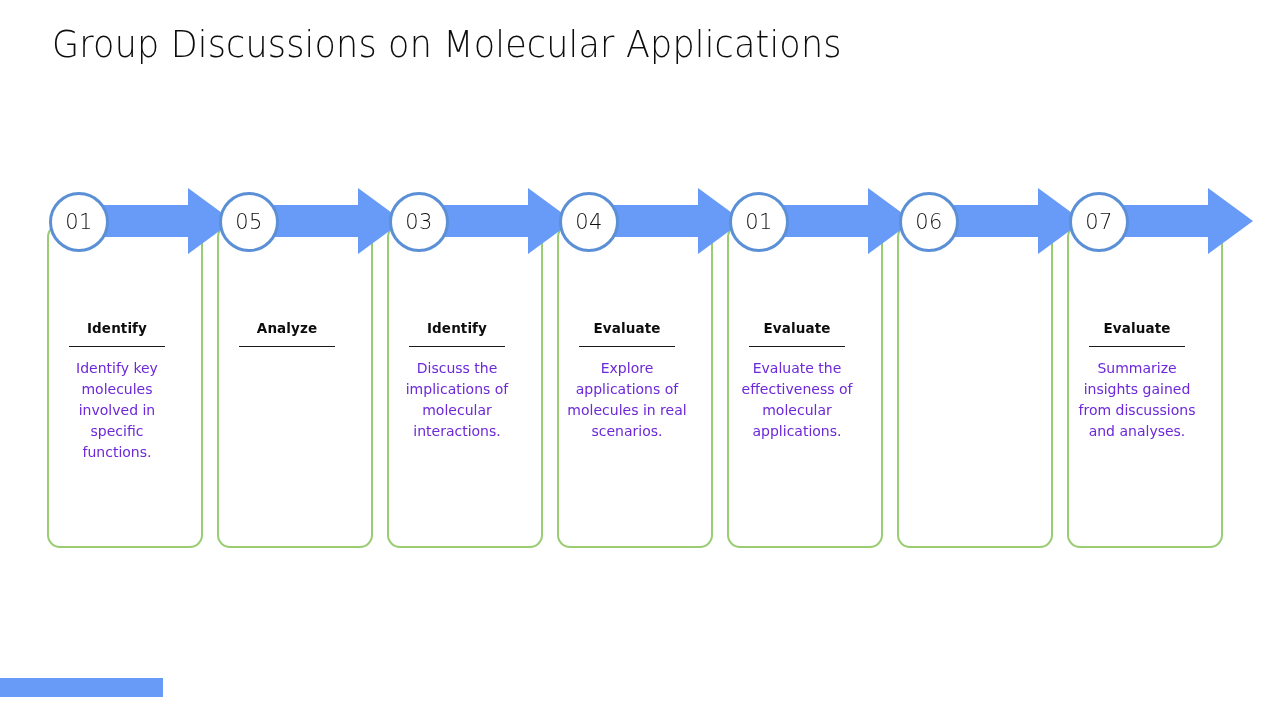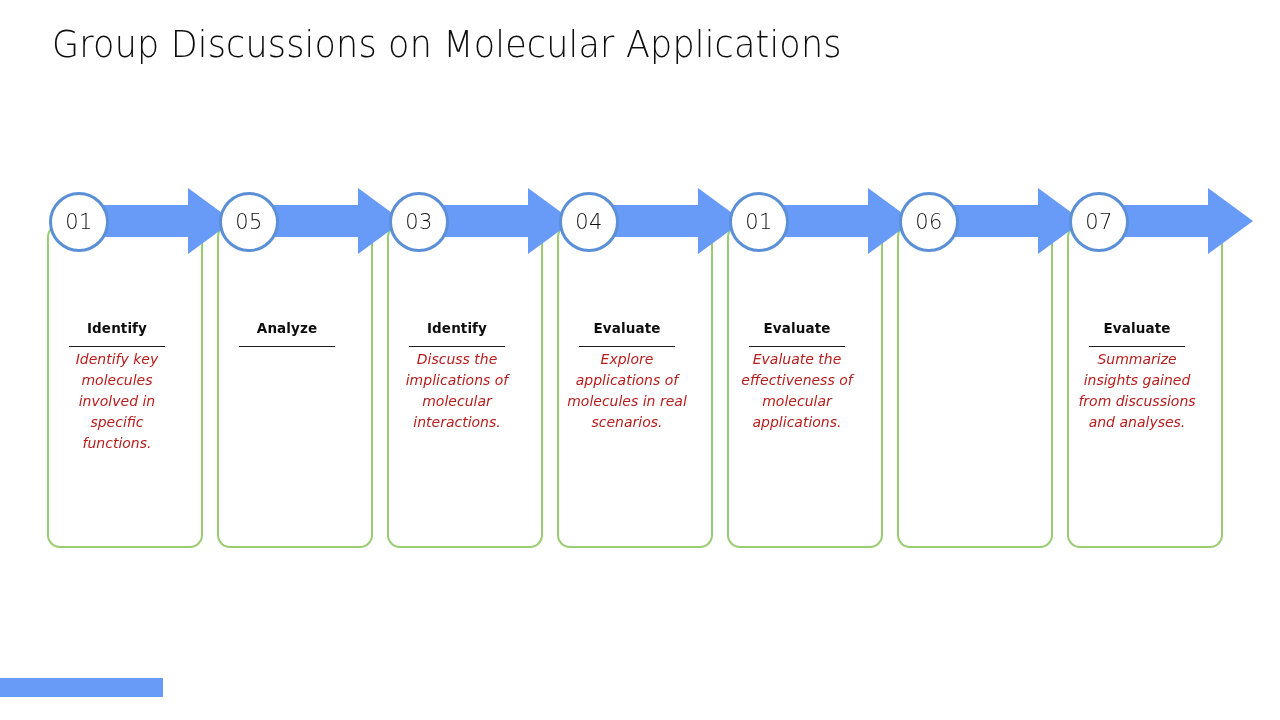--- a/index.html
+++ b/index.html
@@ -122,27 +122,26 @@
   }
 
   .step-divider {
     width: 96px;
     height: 0;
     margin: 9px auto 0 auto;
     border-top: 1.6px solid #1a1a1a;
   }
 
   .step-text {
-    margin-top: 2px;
+    margin-top: 11px;
     font-family: "DejaVu Sans", sans-serif;
     font-weight: 400;
     font-size: 14px;
     line-height: 21px;
-    color: #b91c1c;
-    font-style: italic;
+    color: #6d28d9;
   }
 
   
   .accent-bar {
     position: absolute;
     left: 0;
     top: 678px;
     width: 163px;
     height: 19px;
     background: #679BF7;

